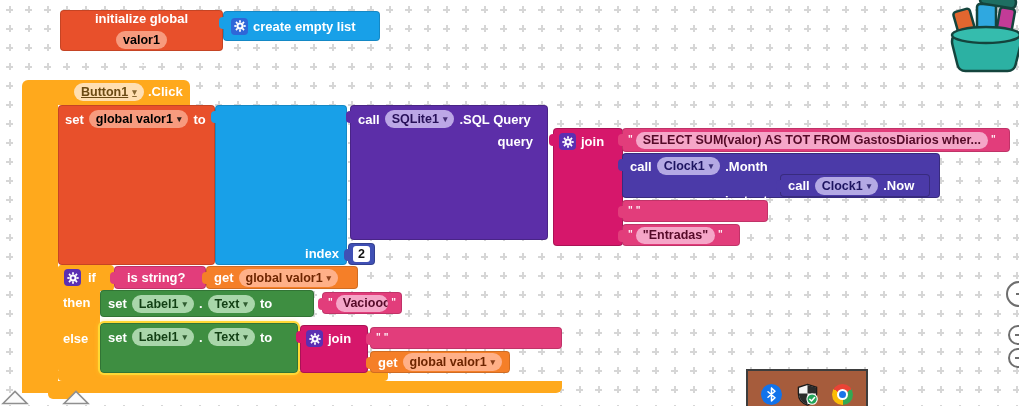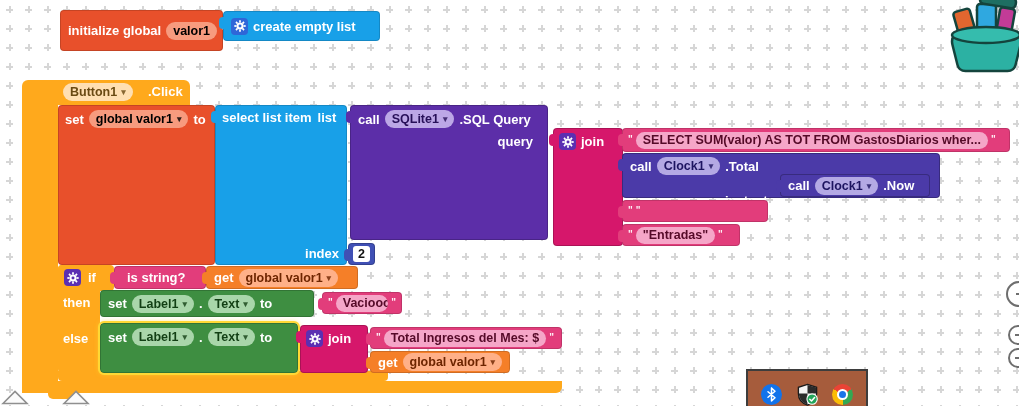--- a/index.html
+++ b/index.html
@@ -62,28 +62,28 @@
   <div class="blk gold" style="left:22px;top:80px;width:168px;height:25px;border-radius:6px 6px 0 0;"></div>
   <div class="blk gold" style="left:22px;top:104px;width:36px;height:289px;border-radius:0;"></div>
   <div class="blk gold" style="left:22px;top:381px;width:540px;height:12px;border-radius:0 0 6px 6px;"></div>
   <div class="blk gold" style="left:48px;top:393px;width:28px;height:6px;border-radius:0 0 5px 5px;"></div>
 
   <div class="blk gold" style="left:58px;top:265px;width:42px;height:108px;border-radius:4px 0 0 4px;"></div>
   <div class="blk gold" style="left:58px;top:265px;width:56px;height:26px;border-radius:4px;"></div>
   <div class="blk gold" style="left:58px;top:371px;width:330px;height:10px;border-radius:0 0 4px 4px;"></div>
 
   <span class="abs" style="left:32px;top:67px;margin-left:32px;">when</span>
-  <span class="pill p-gold" style="position:absolute;left:63px;top:83px;">
+  <span class="pill p-gold" style="position:absolute;left:74px;top:83px;text-decoration:underline;">
     <span>Button1</span>
       <span class="dd">▾</span>
   </span>
   <span class="abs" style="left:148px;top:84px;">.Click</span>
   <span class="abs" style="left:32px;top:110px;margin-left:34px;">do</span>
 
-  <div class="blk red rowblk" style="left:60px;top:10px;width:163px;height:41px;">
+  <div class="blk red rowblk" style="left:60px;top:10px;width:163px;height:41px;flex-direction:column;">
     <span>initialize global</span>
     <span class="pill p-red">
         <span>valor1</span>
       </span>
     <span>to</span>
   </div>
   <div class="blk blue rowblk vblk" style="left:223px;top:11px;width:157px;height:30px;">
     <span class="gear g-blue">
       <svg width="14" height="14" viewBox="0 0 16 16">
           <g stroke="#fff" stroke-width="2">
@@ -108,24 +108,20 @@
       <span>set</span>
       <span class="pill p-red">
           <span>global valor1</span>
           <span class="dd">▾</span>
         </span>
       <span>to</span>
     </div>
   </div>
 
   <div class="blk blue vblk" style="left:215px;top:105px;width:132px;height:160px;">
-    <div class="row" style="padding:4px 6px;gap:6px;">
-      <span>select list item</span>
-      <span>list</span>
-    </div>
     <span class="abs" style="right:7px;bottom:3px;position:absolute;">index</span>
   </div>
 
   <div class="blk math rowblk vblk" style="left:348px;top:243px;width:27px;height:22px;padding:0 4px;">
     <span class="numbox">2</span>
   </div>
 
   <div class="blk purple vblk" style="left:350px;top:105px;width:198px;height:135px;">
     <div class="row" style="padding:4px 7px;">
       <span>call</span>
@@ -166,21 +162,21 @@
     <span class="q">"</span>
   </div>
 
   <div class="blk indigo vblk" style="left:622px;top:153px;width:318px;height:45px;">
     <div class="row" style="padding:3px 7px;">
       <span>call</span>
       <span class="pill p-indigo">
           <span>Clock1</span>
           <span class="dd">▾</span>
         </span>
-      <span>.Total</span>
+      <span>.Month</span>
     </div>
     <span class="abs" style="position:absolute;left:102px;top:39px;">instant</span>
   </div>
 
   <div class="blk indigo rowblk vblk" style="left:780px;top:174px;width:150px;height:23px;">
     <span>call</span>
     <span class="pill p-indigo">
         <span>Clock1</span>
         <span class="dd">▾</span>
       </span>
@@ -279,21 +275,20 @@
             </g>
             <circle cx="8" cy="8" r="4" fill="#fff"></circle>
             <circle cx="8" cy="8" r="1.7" fill="#5B2FB2"></circle>
           </svg>
       </span>
       <span>join</span>
     </div>
   </div>
   <div class="blk pink str vblk" style="left:370px;top:327px;width:192px;height:22px;">
     <span class="q">"</span>
-    <span class="strpill">Total Ingresos del Mes: $</span>
     <span class="q">"</span>
   </div>
   <div class="blk orange rowblk vblk" style="left:370px;top:351px;width:140px;height:22px;">
     <span>get</span>
     <span class="pill p-orange">
         <span>global valor1</span>
         <span class="dd">▾</span>
       </span>
   </div>
 

